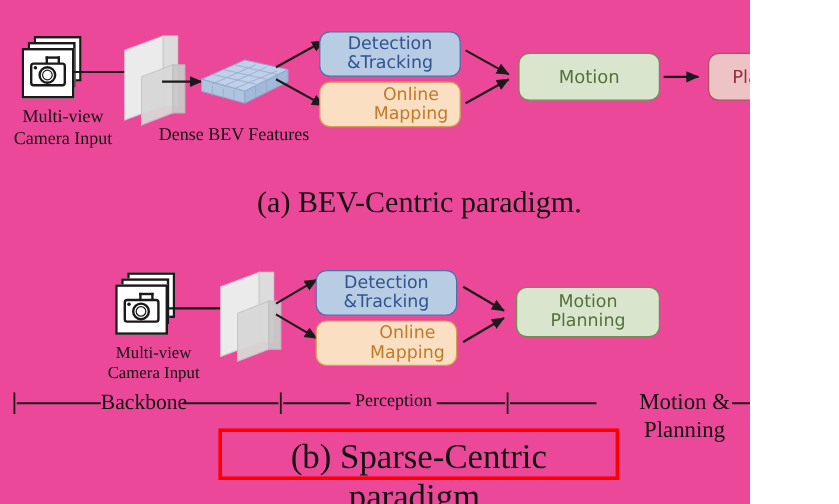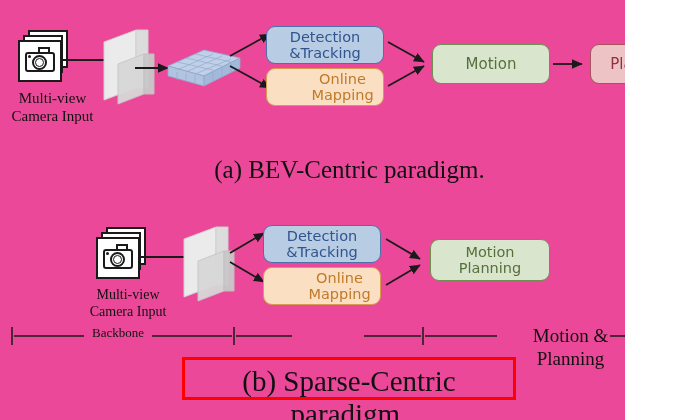--- a/index.html
+++ b/index.html
@@ -207,20 +207,21 @@
           <path d="M0,0 L6,2.6 L0,5.2 z" fill="#1a1a1a"></path>
         </marker>
       </defs>
       <line x1="0" y1="7" x2="29" y2="7" stroke="#1a1a1a" stroke-width="1.8" marker-end="url(#ar6)"></line>
     </svg>
 
     <div class="pbox red" style="left:590px;top:44px;width:105px;height:40px;font-size:15px;">Planning</div>
 
     <div class="lbl" style="left:0px;top:89px;width:105px;font-size:15px;">Multi-view
 Camera Input</div>
+    <div class="lbl" style="left:120px;top:104px;width:150px;font-size:15px;">Dense BEV Features</div>
   </div>
 
   <div class="caption" style="left:0px;top:156px;width:699px;font-size:25px;">(a) BEV-Centric paradigm.</div>
 
   <div class="abs" style="left:0;top:205px;width:699px;height:150px;">
 
     <div class="camstack" style="left:96px;top:22px;width:64px;height:56px;">
       <div class="camcard" style="left:10px;top:0px;width:40px;height:38px;"></div>
       <div class="camcard" style="left:5px;top:5px;width:40px;height:38px;"></div>
       <div class="camcard" style="left:0px;top:10px;width:44px;height:42px;"></div>
@@ -299,20 +300,21 @@
       <line x1="14" y1="11" x2="84" y2="11" stroke="#1a1a1a" stroke-width="1.6"></line>
       <line x1="152" y1="11" x2="232" y2="11" stroke="#1a1a1a" stroke-width="1.6"></line>
 
       <line x1="236" y1="11" x2="292" y2="11" stroke="#1a1a1a" stroke-width="1.6"></line>
       <line x1="364" y1="11" x2="421" y2="11" stroke="#1a1a1a" stroke-width="1.6"></line>
 
       <line x1="425" y1="11" x2="497" y2="11" stroke="#1a1a1a" stroke-width="1.6"></line>
       <line x1="610" y1="11" x2="686" y2="11" stroke="#1a1a1a" stroke-width="1.6"></line>
     </svg>
 
-    <div class="lbl" style="left:84px;top:0px;width:68px;font-size:13px;">Backbone</div>
+    <div class="lbl" style="left:84px;top:0px;width:68px;font-size:18px;">Backbone</div>
+    <div class="lbl" style="left:292px;top:0px;width:72px;font-size:15px;">Perception</div>
     <div class="lbl" style="left:514px;top:0px;width:113px;font-size:19px;">Motion &amp; Planning</div>
   </div>
 
   <div class="redframe" style="left:182px;top:357px;width:334px;height:43px;"></div>
   <div class="caption" style="left:182px;top:365px;width:334px;font-size:29px;">(b) Sparse-Centric paradigm.</div>
 
 </div>
 
 </body></html>

